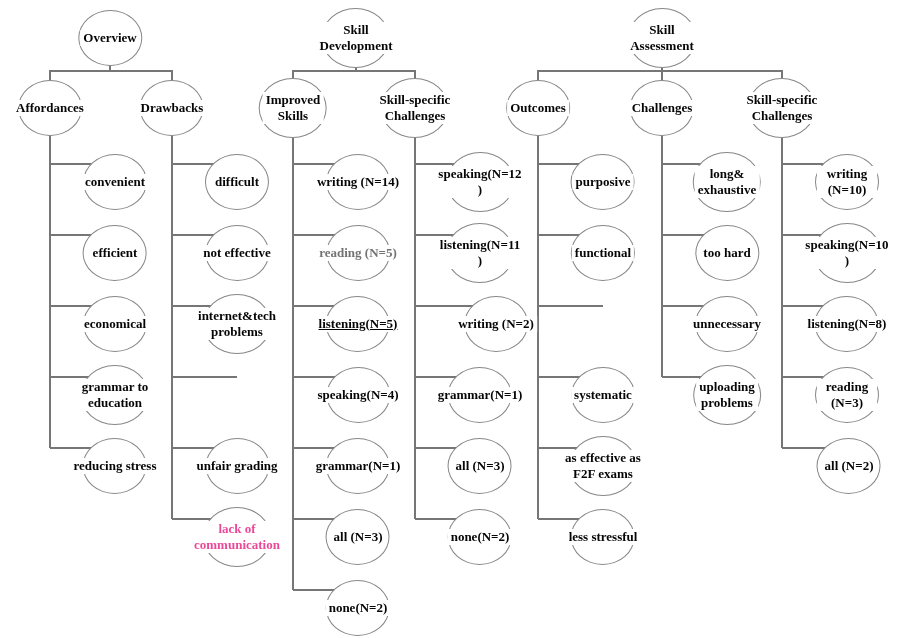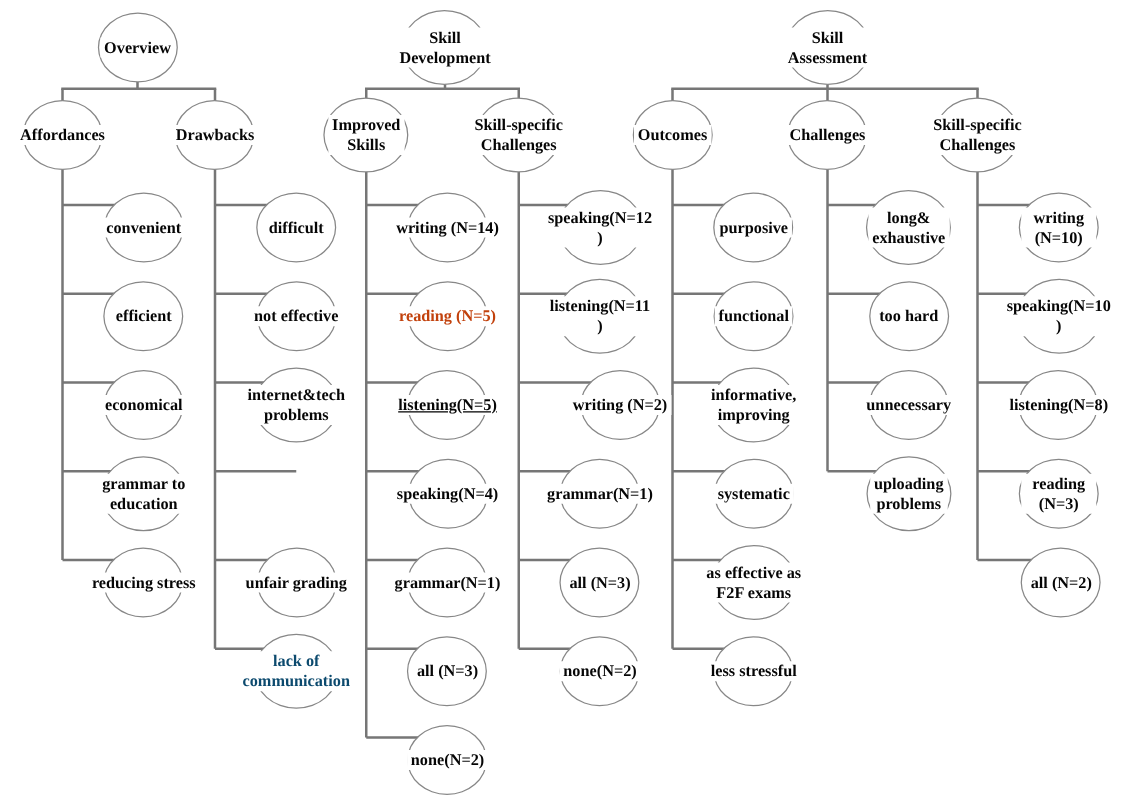--- a/index.html
+++ b/index.html
@@ -93,21 +93,21 @@
     </div>
     <div class="line" style="left: 172px; top: 376px; width: 65px; height: 2px; background: rgb(118, 118, 118);"></div>
     <div class="line" style="left: 172px; top: 447px; width: 65px; height: 2px; background: rgb(118, 118, 118);"></div>
     <div class="node" style="left: 237px; top: 466px;">
       <div class="ellipse" style="width: 62px; height: 54px; border-color: rgb(135, 135, 135);"></div>
       <span class="label" style="color: rgb(6, 6, 6);">unfair grading</span>
     </div>
     <div class="line" style="left: 172px; top: 518px; width: 65px; height: 2px; background: rgb(118, 118, 118);"></div>
     <div class="node" style="left: 237px; top: 537px;">
       <div class="ellipse" style="width: 66px; height: 58px; border-color: rgb(135, 135, 135);"></div>
-      <span class="label" style="color: #0c4a6e;">lack of
+      <span class="label" style="color: #ec4899;">lack of
 communication</span>
     </div>
     <div class="node" style="left: 172px; top: 108px;">
       <div class="ellipse" style="width: 62px; height: 54px; border-color: rgb(135, 135, 135);"></div>
       <span class="label" style="color: rgb(6, 6, 6);">Drawbacks</span>
     </div>
     <div class="node" style="left: 110px; top: 38px;">
       <div class="ellipse" style="width: 62px; height: 54px; border-color: rgb(135, 135, 135);"></div>
       <span class="label" style="color: rgb(6, 6, 6);">Overview</span>
     </div>
@@ -116,21 +116,21 @@
     <div class="line" style="left: 292px; top: 71px; width: 2px; height: 37px; background: rgb(118, 118, 118);"></div>
     <div class="line" style="left: 292px; top: 108px; width: 2px; height: 482px; background: rgb(118, 118, 118);"></div>
     <div class="line" style="left: 293px; top: 163px; width: 65px; height: 2px; background: rgb(118, 118, 118);"></div>
     <div class="node" style="left: 358px; top: 182px;">
       <div class="ellipse" style="width: 62px; height: 54px; border-color: rgb(135, 135, 135);"></div>
       <span class="label" style="color: rgb(6, 6, 6);">writing (N=14)</span>
     </div>
     <div class="line" style="left: 293px; top: 234px; width: 65px; height: 2px; background: rgb(118, 118, 118);"></div>
     <div class="node" style="left: 358px; top: 253px;">
       <div class="ellipse" style="width: 62px; height: 54px; border-color: rgb(135, 135, 135);"></div>
-      <span class="label" style="color: #c2410c;">reading (N=5)</span>
+      <span class="label" style="color: #737373;">reading (N=5)</span>
     </div>
     <div class="line" style="left: 293px; top: 305px; width: 65px; height: 2px; background: rgb(118, 118, 118);"></div>
     <div class="node" style="left: 358px; top: 324px; text-decoration: underline;">
       <div class="ellipse" style="width: 62px; height: 54px; border-color: rgb(135, 135, 135);"></div>
       <span class="label" style="color: rgb(6, 6, 6);">listening(N=5)</span>
     </div>
     <div class="line" style="left: 293px; top: 376px; width: 65px; height: 2px; background: rgb(118, 118, 118);"></div>
     <div class="node" style="left: 358px; top: 395px;">
       <div class="ellipse" style="width: 62px; height: 54px; border-color: rgb(135, 135, 135);"></div>
       <span class="label" style="color: rgb(6, 6, 6);">speaking(N=4)</span>
@@ -207,25 +207,20 @@
     <div class="node" style="left: 603px; top: 182px;">
       <div class="ellipse" style="width: 62px; height: 54px; border-color: rgb(135, 135, 135);"></div>
       <span class="label" style="color: rgb(6, 6, 6);">purposive</span>
     </div>
     <div class="line" style="left: 538px; top: 234px; width: 65px; height: 2px; background: rgb(118, 118, 118);"></div>
     <div class="node" style="left: 603px; top: 253px;">
       <div class="ellipse" style="width: 62px; height: 54px; border-color: rgb(135, 135, 135);"></div>
       <span class="label" style="color: rgb(6, 6, 6);">functional</span>
     </div>
     <div class="line" style="left: 538px; top: 305px; width: 65px; height: 2px; background: rgb(118, 118, 118);"></div>
-    <div class="node" style="left: 603px; top: 324px;">
-      <div class="ellipse" style="width: 66px; height: 58px; border-color: rgb(135, 135, 135);"></div>
-      <span class="label" style="color: rgb(6, 6, 6);">informative,
-improving</span>
-    </div>
     <div class="line" style="left: 538px; top: 376px; width: 65px; height: 2px; background: rgb(118, 118, 118);"></div>
     <div class="node" style="left: 603px; top: 395px;">
       <div class="ellipse" style="width: 62px; height: 54px; border-color: rgb(135, 135, 135);"></div>
       <span class="label" style="color: rgb(6, 6, 6);">systematic</span>
     </div>
     <div class="line" style="left: 538px; top: 447px; width: 65px; height: 2px; background: rgb(118, 118, 118);"></div>
     <div class="node" style="left: 603px; top: 466px;">
       <div class="ellipse" style="width: 66px; height: 58px; border-color: rgb(135, 135, 135);"></div>
       <span class="label" style="color: rgb(6, 6, 6);">as effective as
 F2F exams</span>

